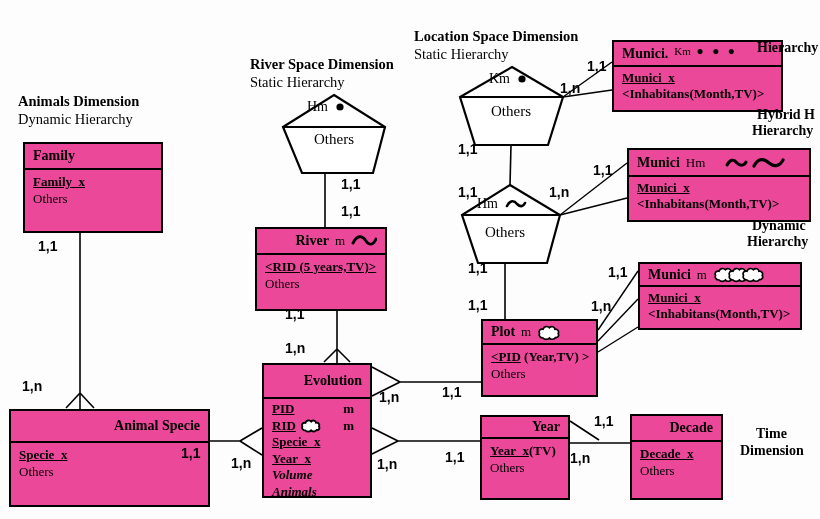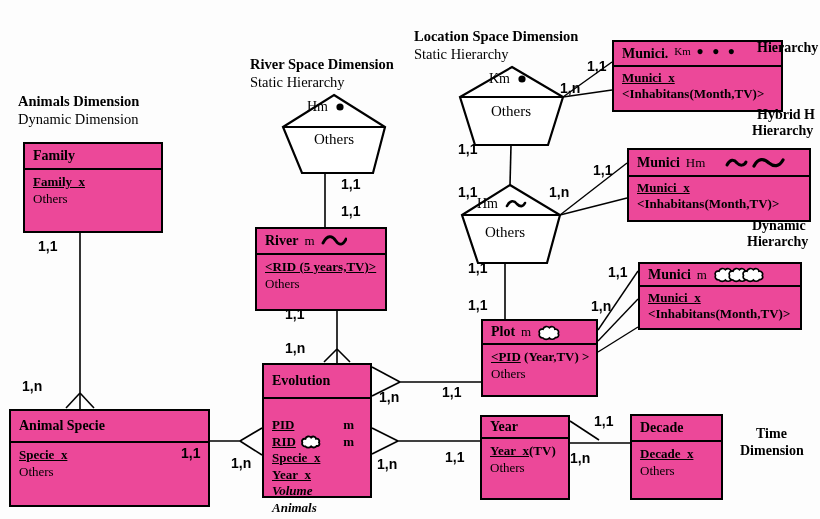--- a/index.html
+++ b/index.html
@@ -4,21 +4,21 @@
 <style>
   html,body{margin:0;padding:0;background:#fafafa;}
   #canvas{position:relative;width:820px;height:519px;background:#fdfdfd;overflow:hidden;
           font-family:"Liberation Serif","DejaVu Serif",serif;color:#000;}
   #wires{position:absolute;left:0;top:0;z-index:1;}
   #wires line, #wires polygon{stroke:#000;}
   .entity{position:absolute;z-index:2;background:#ec4899;border:2px solid #000;box-sizing:border-box;
           display:flex;flex-direction:column;}
   .ehead{border-bottom:2px solid #000;display:flex;align-items:center;gap:6px;
          font-weight:bold;font-size:14px;padding:0 8px;flex:0 0 auto;box-sizing:border-box;}
-  .ehead.center{justify-content:flex-start;}
+  .ehead.center{justify-content:flex-end;}
   .etag{font-weight:normal;font-size:13px;}
   .etag.sup{font-size:11px;position:relative;top:-3px;}
   .ebody{padding:3px 0 0 8px;font-size:13px;line-height:17px;}
   .attr{display:flex;align-items:center;white-space:pre;}
   .attr .au{font-weight:bold;text-decoration:underline;}
   .attr .at{font-weight:bold;}
   .attr.plain .at{font-weight:normal;}
   .attr.it .at{font-weight:bold;font-style:italic;}
   .am{margin-left:auto;margin-right:16px;font-weight:bold;font-size:13px;}
   .icon{display:inline-flex;align-items:center;}
@@ -93,21 +93,21 @@
       <line x1="283" y1="127" x2="385" y2="127"></line>
       <polygon points="512,67 563,97 548,145 475,145 460,97"></polygon>
       <line x1="460" y1="97" x2="563" y2="97"></line>
       <polygon points="510,185 560,215 547,263 478,263 462,215"></polygon>
       <line x1="462" y1="215" x2="560" y2="215"></line>
     </g>
   </svg>
 
   <div class="dim" style="left:18px;top:92px">
     <div class="b">Animals Dimension</div>
-    <div>Dynamic Dimension</div>
+    <div>Dynamic Hierarchy</div>
   </div>
   <div class="dim" style="left:250px;top:55px">
     <div class="b">River Space Dimension</div>
     <div>Static Hierarchy</div>
   </div>
   <div class="dim" style="left:414px;top:27px">
     <div class="b">Location Space Dimension</div>
     <div>Static Hierarchy</div>
   </div>
   <span class="lbl" style="left:757px;top:40px">Hierarchy</span>
@@ -222,21 +222,21 @@
     <div class="ebody">
       <div class="attr"><span class="au">&lt;PID</span><span class="at"> (Year,TV) &gt;</span></div>
       <div class="attr plain"><span class="at">Others</span></div>
     </div>
   </div>
 
   <div class="entity" style="left:262px;top:363px;width:110px;height:135px">
     <div class="ehead center" style="height:34px">
       <span>Evolution</span>
       </div>
-    <div class="ebody" style="line-height:16.5px;padding-top:18px">
+    <div class="ebody" style="line-height:16.5px;padding-top:2px">
       <div class="attr"><span class="au">PID</span><span class="am">m</span></div>
       <div class="attr"><span class="au">RID</span>
         <svg width="22" height="15" class="icon" style="margin-left:4px">
           <path d="M5.5 12.5 C3 12.5 1.5 10.5 2.3 8.5 C1.2 6.3 3.1 4.2 5.4 4.9 C6.1 2.3 9.5 1.5 11.1 3.5 C12.7 1.7 15.7 2.4 16 4.7 C18.6 4.3 20 6.6 19 8.4 C20.3 10.4 18.7 12.4 16.6 12 C15.5 13.8 12.4 14 11.1 12.4 C9.7 14.1 6.7 14 5.5 12.5 Z" fill="#fff" stroke="#000" stroke-width="1.9"></path>
           </svg>
         <span class="am">m</span></div>
       <div class="attr"><span class="au">Specie_x</span></div>
       <div class="attr"><span class="au">Year_x</span></div>
       <div class="attr it"><span class="at">Volume</span></div>
       <div class="attr it"><span class="at">Animals</span></div>

